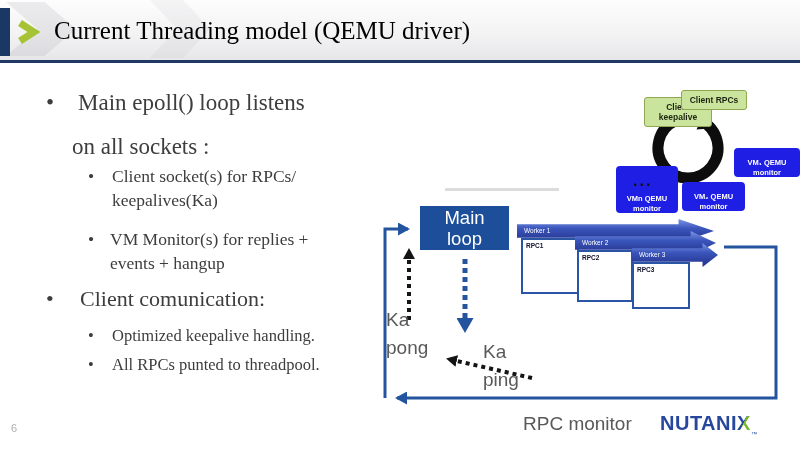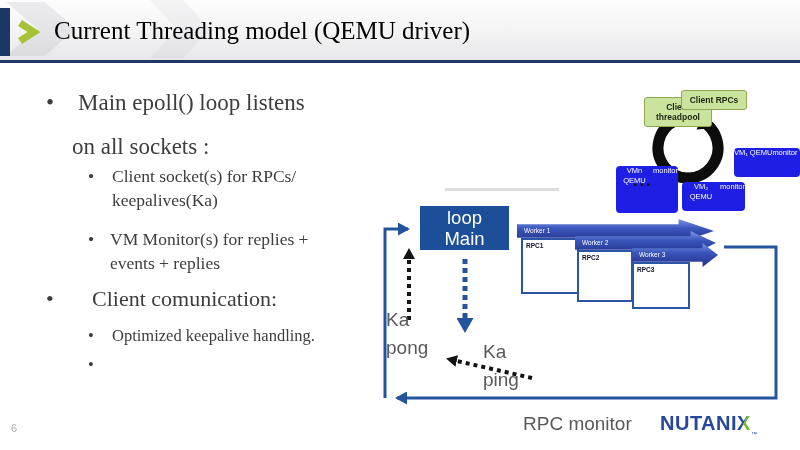--- a/index.html
+++ b/index.html
@@ -22,22 +22,22 @@
   .b1{font-size:23px;}
   .b2{font-size:17.5px;}
   .b3{font-size:22px;}
   .b4{font-size:16.5px;}
   .dot{color:#3d3d3d;}
 
   
   .greenbox{background:#cbe49d;border:1px solid #8fa653;border-radius:3px;color:#1c2410;
             font-size:8.5px;font-weight:bold;text-align:center;line-height:10px;
             display:flex;flex-direction:column;justify-content:center;}
-  .vmbox{background:#1e1ee4;border-radius:4px;color:#ffffff;font-size:7.5px;font-weight:normal;
-         text-align:center;line-height:9.5px;display:flex;flex-direction:row;justify-content:flex-start;}
+  .vmbox{background:#1e1ee4;border-radius:4px;color:#ffffff;font-size:7.5px;font-weight:bold;
+         text-align:center;line-height:9.5px;display:flex;flex-direction:column;justify-content:flex-end;}
   .mainloop{left:420px;top:206px;width:89px;height:44px;background:#1d4e9a;color:#ffffff;
             font-size:18.5px;line-height:21px;text-align:center;display:flex;flex-direction:column;justify-content:center;}
   .grayline{left:445px;top:188px;width:114px;height:3px;background:#dcdcdc;}
   .ellip{left:633px;top:172px;font-size:16px;font-weight:bold;color:#111;letter-spacing:2px;}
 
   
   .worker{height:24px;background:linear-gradient(180deg,#7b96e6 0%,#3a55bb 40%,#233089 100%);
           clip-path:polygon(0 22%,82% 22%,82% 0,100% 50%,82% 100%,82% 78%,0 78%);}
   .wlabel{position:absolute;left:7px;top:8px;font-size:6.5px;color:#ffffff;white-space:nowrap;}
   .rpcbox{background:#ffffff;border:2px solid #2a55a5;}
@@ -74,29 +74,30 @@
   <span class="abs ser b1 dot" style="left:46px;top:90px;">•</span>
   <span class="abs ser b1" style="left:78px;top:90px;">Main epoll() loop listens</span>
   <span class="abs ser b1" style="left:72px;top:134px;">on all sockets :</span>
 
   <span class="abs ser b2 dot" style="left:88px;top:166px;">•</span>
   <span class="abs ser b2" style="left:112px;top:166px;">Client socket(s) for RPCs/</span>
   <span class="abs ser b2" style="left:112px;top:190px;">keepalives(Ka)</span>
 
   <span class="abs ser b2 dot" style="left:88px;top:229px;">•</span>
   <span class="abs ser b2" style="left:110px;top:229px;">VM Monitor(s) for replies +</span>
-  <span class="abs ser b2" style="left:110px;top:253px;">events + replies</span>
+  <span class="abs ser b2" style="left:110px;top:253px;">events + hangup</span>
 
   <span class="abs ser b3 dot" style="left:46px;top:286px;">•</span>
-  <span class="abs ser b3" style="left:80px;top:286px;margin-left:12px;">Client comunication:</span>
+  <span class="abs ser b3" style="left:80px;top:286px;">Client comunication:</span>
 
   <span class="abs ser b4 dot" style="left:88px;top:326px;">•</span>
   <span class="abs ser b4" style="left:112px;top:326px;">Optimized keepalive handling.</span>
 
   <span class="abs ser b4 dot" style="left:88px;top:355px;">•</span>
+  <span class="abs ser b4" style="left:112px;top:355px;">All RPCs punted to threadpool.</span>
 
   <svg class="abs" style="left:0;top:0;pointer-events:none;" width="800" height="450" viewBox="0 0 800 450">
     <defs>
       <marker id="mNavy" markerUnits="userSpaceOnUse" markerWidth="13" markerHeight="13" refX="10" refY="6.5" orient="auto">
         <path d="M0,0 L12,6.5 L0,13 z" fill="#24549e"></path>
       </marker>
       <marker id="mBlue" markerUnits="userSpaceOnUse" markerWidth="17" markerHeight="17" refX="12" refY="8.5" orient="auto">
         <path d="M0,0 L15,8.5 L0,17 z" fill="#24549e"></path>
       </marker>
       <marker id="mBlack" markerUnits="userSpaceOnUse" markerWidth="12" markerHeight="12" refX="9" refY="6" orient="auto">
@@ -117,21 +118,21 @@
 
   <span class="abs" style="left:643px;top:103px;">
     <svg width="90" height="90" viewBox="0 0 90 90">
       <path d="M 32.3 17.8 A 30 30 0 1 0 57.7 17.8" fill="none" stroke="#0d0d0d" stroke-width="11"></path>
       <polygon points="73.2,25.1 53.5,26.4 61.6,9.1" fill="#0d0d0d"></polygon>
     </svg>
   </span>
 
   <div class="abs greenbox" style="left:644px;top:97px;width:66px;height:28px;">
     <span>Client</span>
-    <span>threadpool</span>
+    <span>keepalive</span>
   </div>
   <div class="abs greenbox" style="left:681px;top:90px;width:64px;height:18px;">
     <span>Client RPCs</span>
   </div>
 
   <div class="abs vmbox" style="left:734px;top:148px;width:66px;height:29px;">
     <span>VM₁ QEMU</span>
     <span>monitor</span>
   </div>
   <div class="abs vmbox" style="left:616px;top:166px;width:62px;height:47px;">
@@ -139,22 +140,22 @@
     <span>monitor</span>
   </div>
   <div class="abs vmbox" style="left:682px;top:182px;width:63px;height:29px;">
     <span>VM₂ QEMU</span>
     <span>monitor</span>
   </div>
   <span class="abs ellip">...</span>
 
   <div class="abs grayline"></div>
   <div class="abs mainloop">
+    <span>Main</span>
     <span>loop</span>
-    <span>Main</span>
   </div>
 
   <div class="abs worker" style="left:517px;top:219px;width:197px;">
     <span class="wlabel">Worker 1</span>
   </div>
   <div class="abs rpcbox" style="left:521px;top:238px;width:54px;height:52px;">
     <span class="rpclabel">RPC1</span>
   </div>
   <div class="abs worker" style="left:575px;top:231px;width:141px;">
     <span class="wlabel">Worker 2</span>

